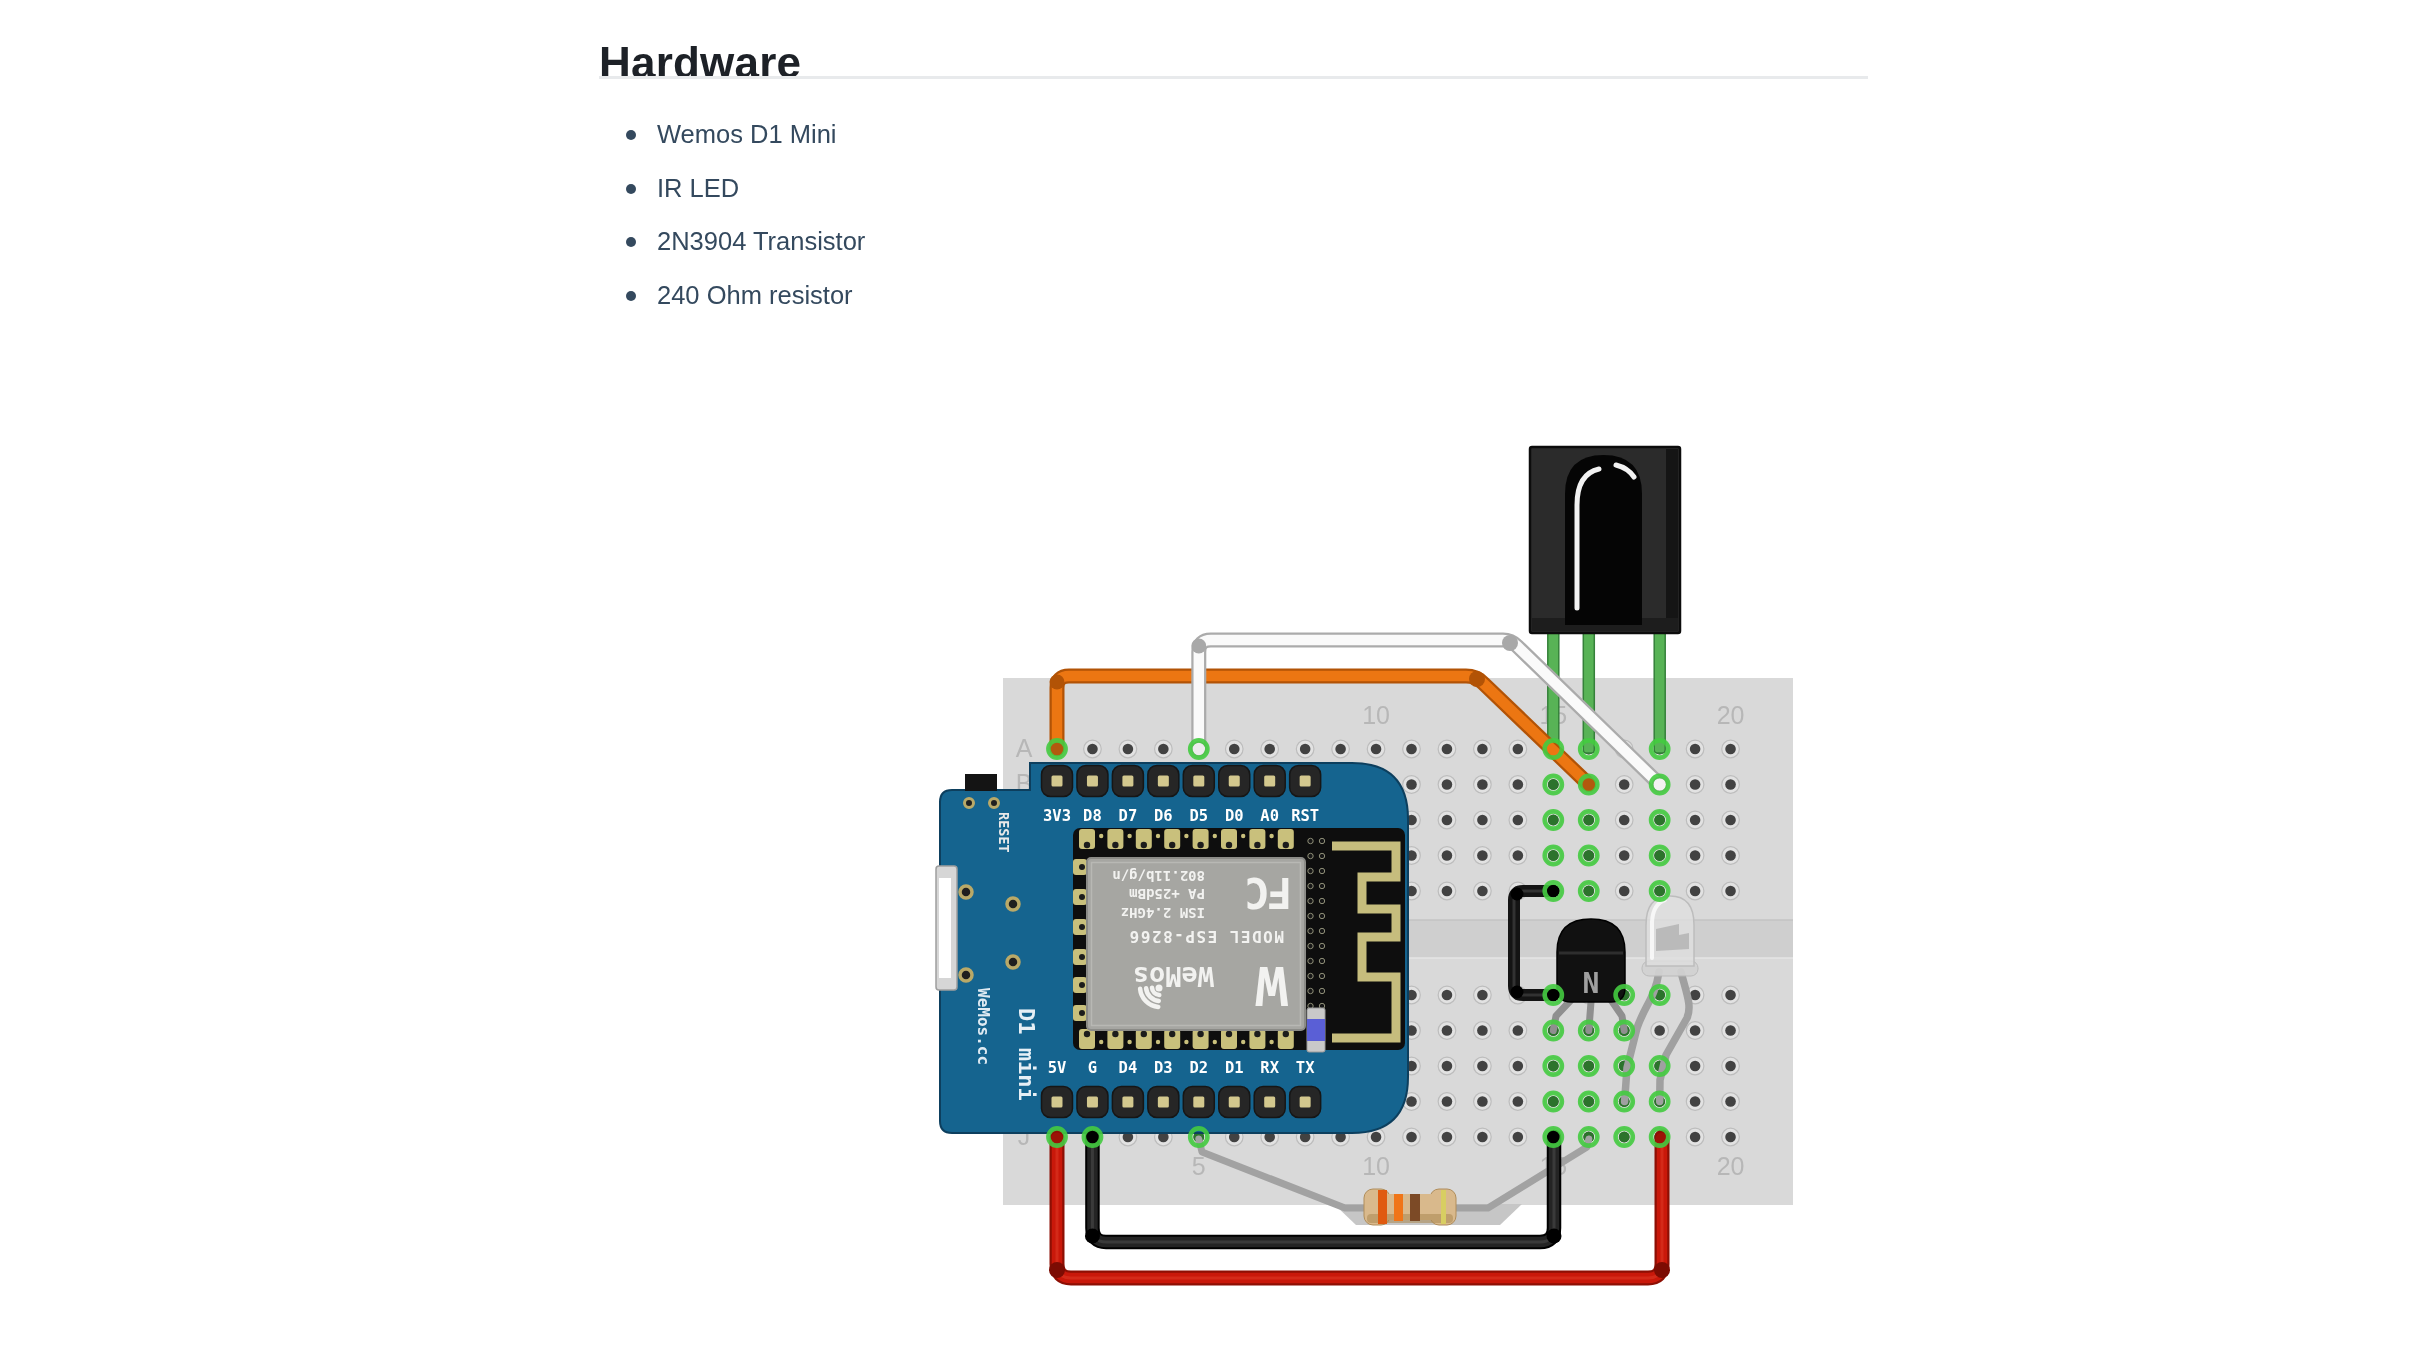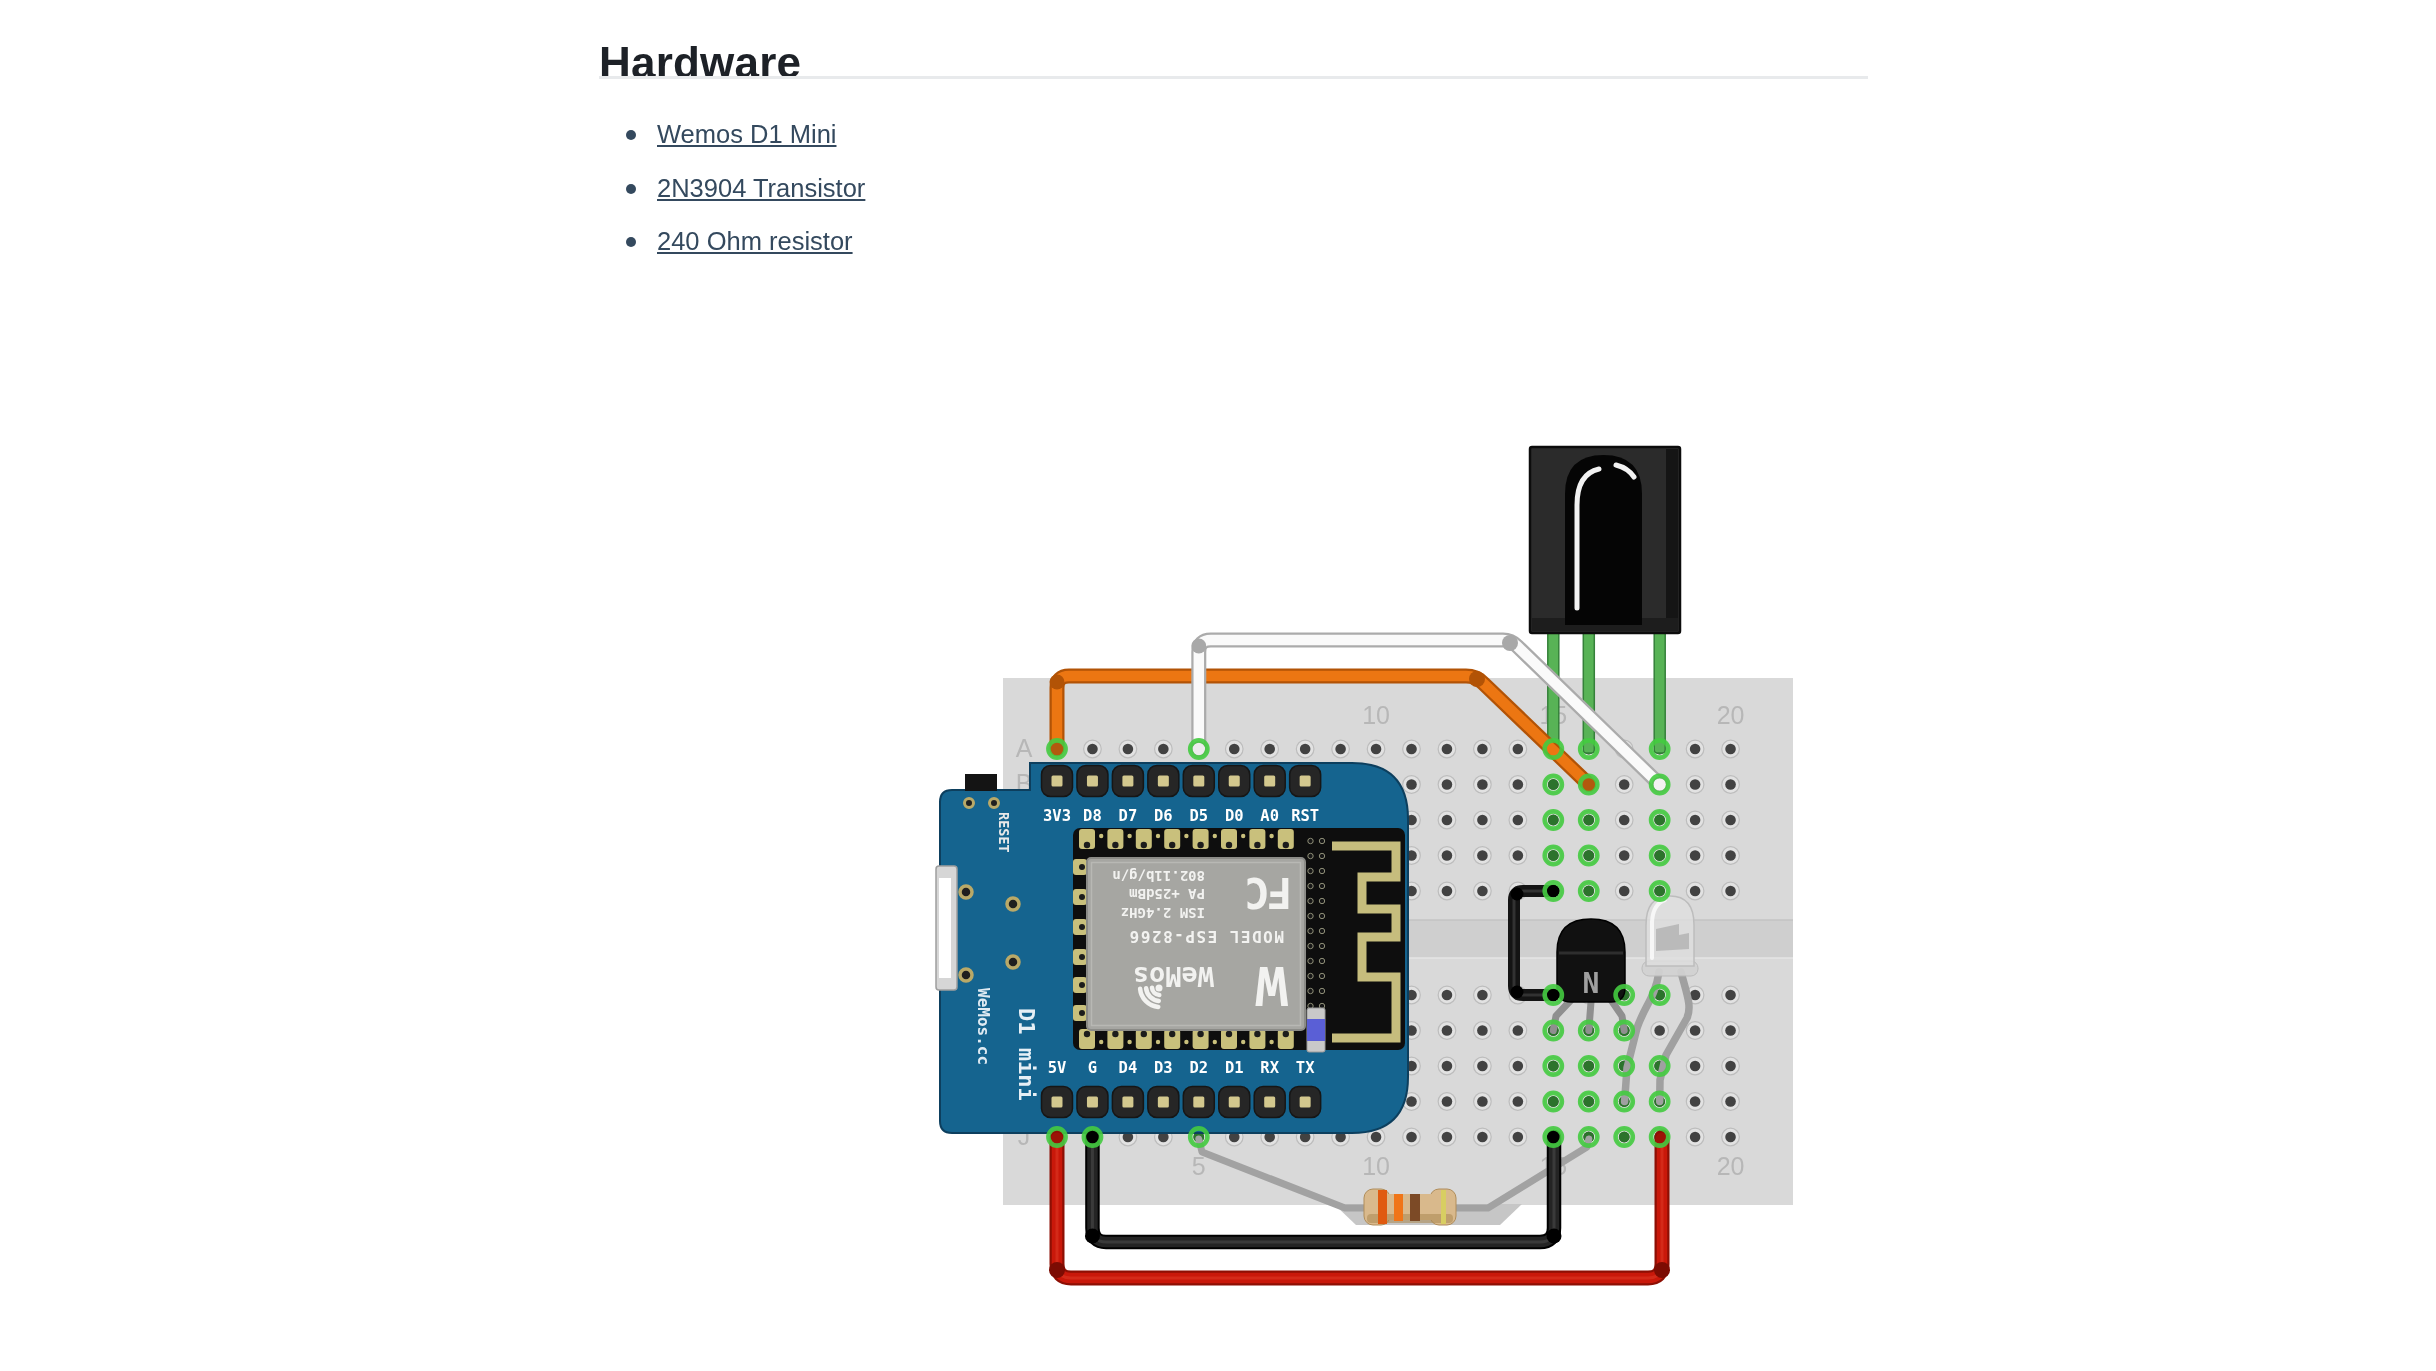--- a/index.html
+++ b/index.html
@@ -3,39 +3,40 @@
 <meta charset="utf-8">
 <style>
   html,body{margin:0;padding:0;background:#ffffff;width:2436px;height:1371px;overflow:hidden;
     font-family:"Liberation Sans", sans-serif;}
   .page{position:relative;width:2436px;height:1371px;background:#fff;border-radius:28px;}
   .h1{position:absolute;left:599px;top:6px;font-size:44px;line-height:56px;font-weight:700;
       color:#1d2127;letter-spacing:.2px;}
   .hr{position:absolute;left:599px;top:76px;width:1269px;height:3px;background:#e8eaec;}
   .hw-list{position:absolute;left:0;top:108px;margin:0;padding:0;list-style:none;}
   .hw-list li{position:relative;height:53.5px;line-height:53.5px;font-size:25.5px;color:#34495e;
-      padding-left:657px;white-space:nowrap;text-decoration:underline;}
+      padding-left:657px;white-space:nowrap;}
   .hw-list li::before{content:"";position:absolute;left:626px;top:22px;width:10px;height:10px;
       border-radius:50%;background:#34495e;}
   .diagram{position:absolute;left:930px;top:435px;width:880px;height:865px;}
   svg text{font-family:"DejaVu Sans Mono", monospace;}
   .bb-num{font-size:25px;fill:#b7b7b7;font-family:"Liberation Sans",sans-serif;}
   .pinlbl{font-size:15.5px;font-weight:bold;fill:#ffffff;}
   .shield-txt{fill:#f2f2f0;font-weight:bold;}
 </style>
 </head>
 <body>
 
 <div class="page">
 
   <h1 class="h1">Hardware</h1>
   <div class="hr"></div>
 
   <ul class="hw-list">
     <li>Wemos D1 Mini</li>
+    <li>IR LED</li>
     <li>2N3904 Transistor</li>
     <li>240 Ohm resistor</li>
   </ul>
 
   <svg id="bb-svg" class="diagram" viewBox="930 435 880 865">
 
     <g id="g-board-base">
       <rect x="1003" y="678" width="790" height="527" fill="#d9d9d9"></rect>
       <polygon points="1334,1204 1356,1225 1500,1225 1522,1204" fill="#c6c6c6"></polygon>
       <rect x="1003" y="920" width="790" height="38" fill="#cfcfcf"></rect>

